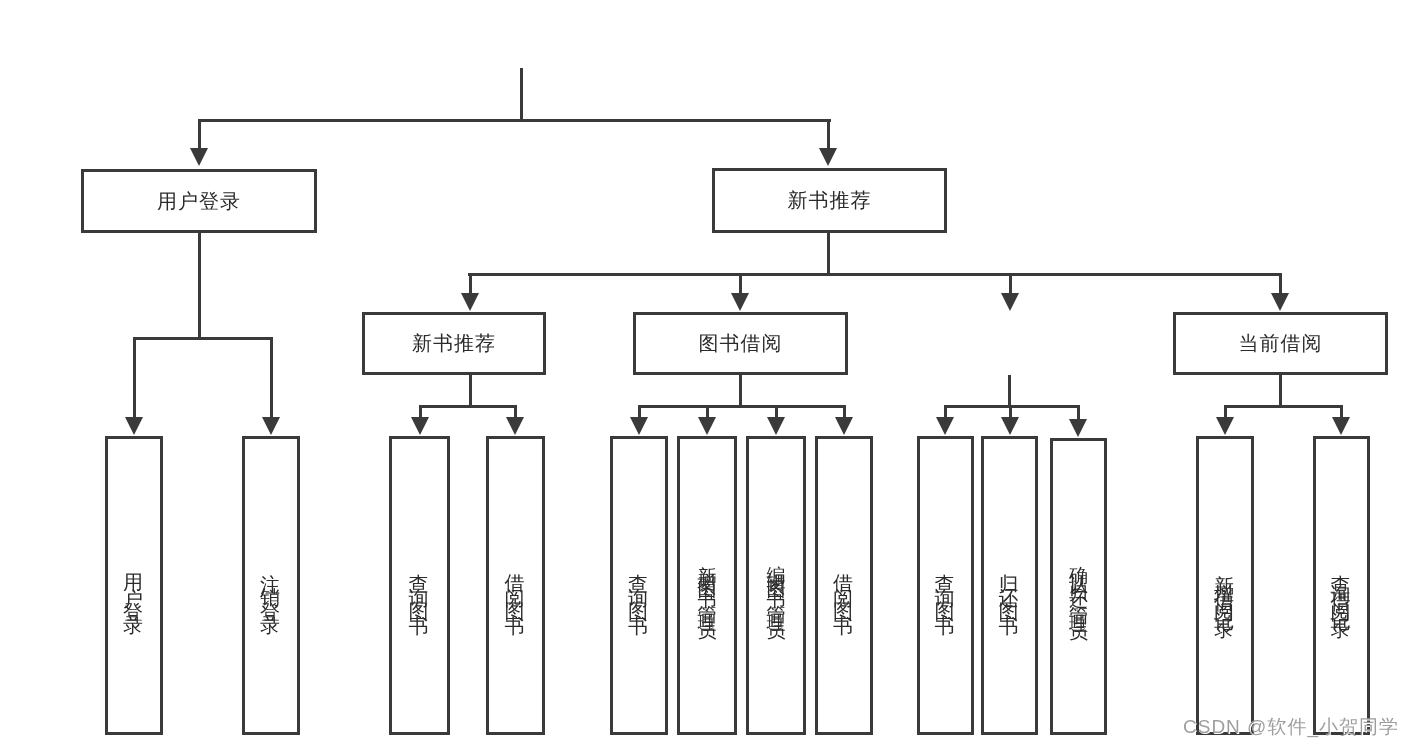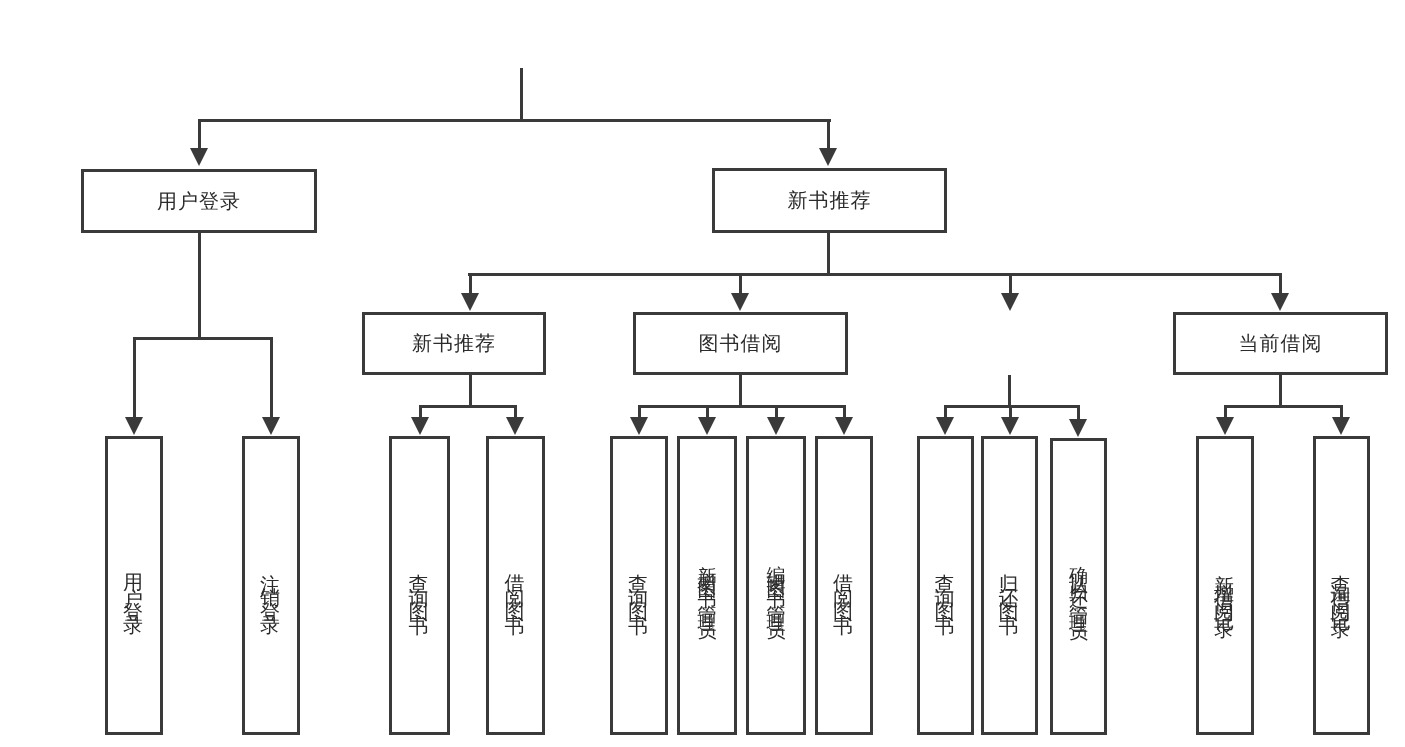--- a/index.html
+++ b/index.html
@@ -148,14 +148,15 @@
   <div class="box vbox dense" style="left:746px;width:60px">编辑图书（管理员）</div>
   <div class="box vbox" style="left:815px;width:58px">借阅图书</div>
 
   <div class="box vbox" style="left:917px;width:57px">查询图书</div>
   <div class="box vbox" style="left:981px;width:57px">归还图书</div>
   <div class="box vbox dense" style="left:1050px;top:438px;width:57px;height:297px">确认归还（管理员）</div>
 
   <div class="box vbox six" style="left:1196px;width:58px">新增借阅记录</div>
   <div class="box vbox six" style="left:1313px;width:57px">查询借阅记录</div>
 
+  <div class="watermark">CSDN @软件_小贺同学</div>
 
 </div>
 
 </body></html>

